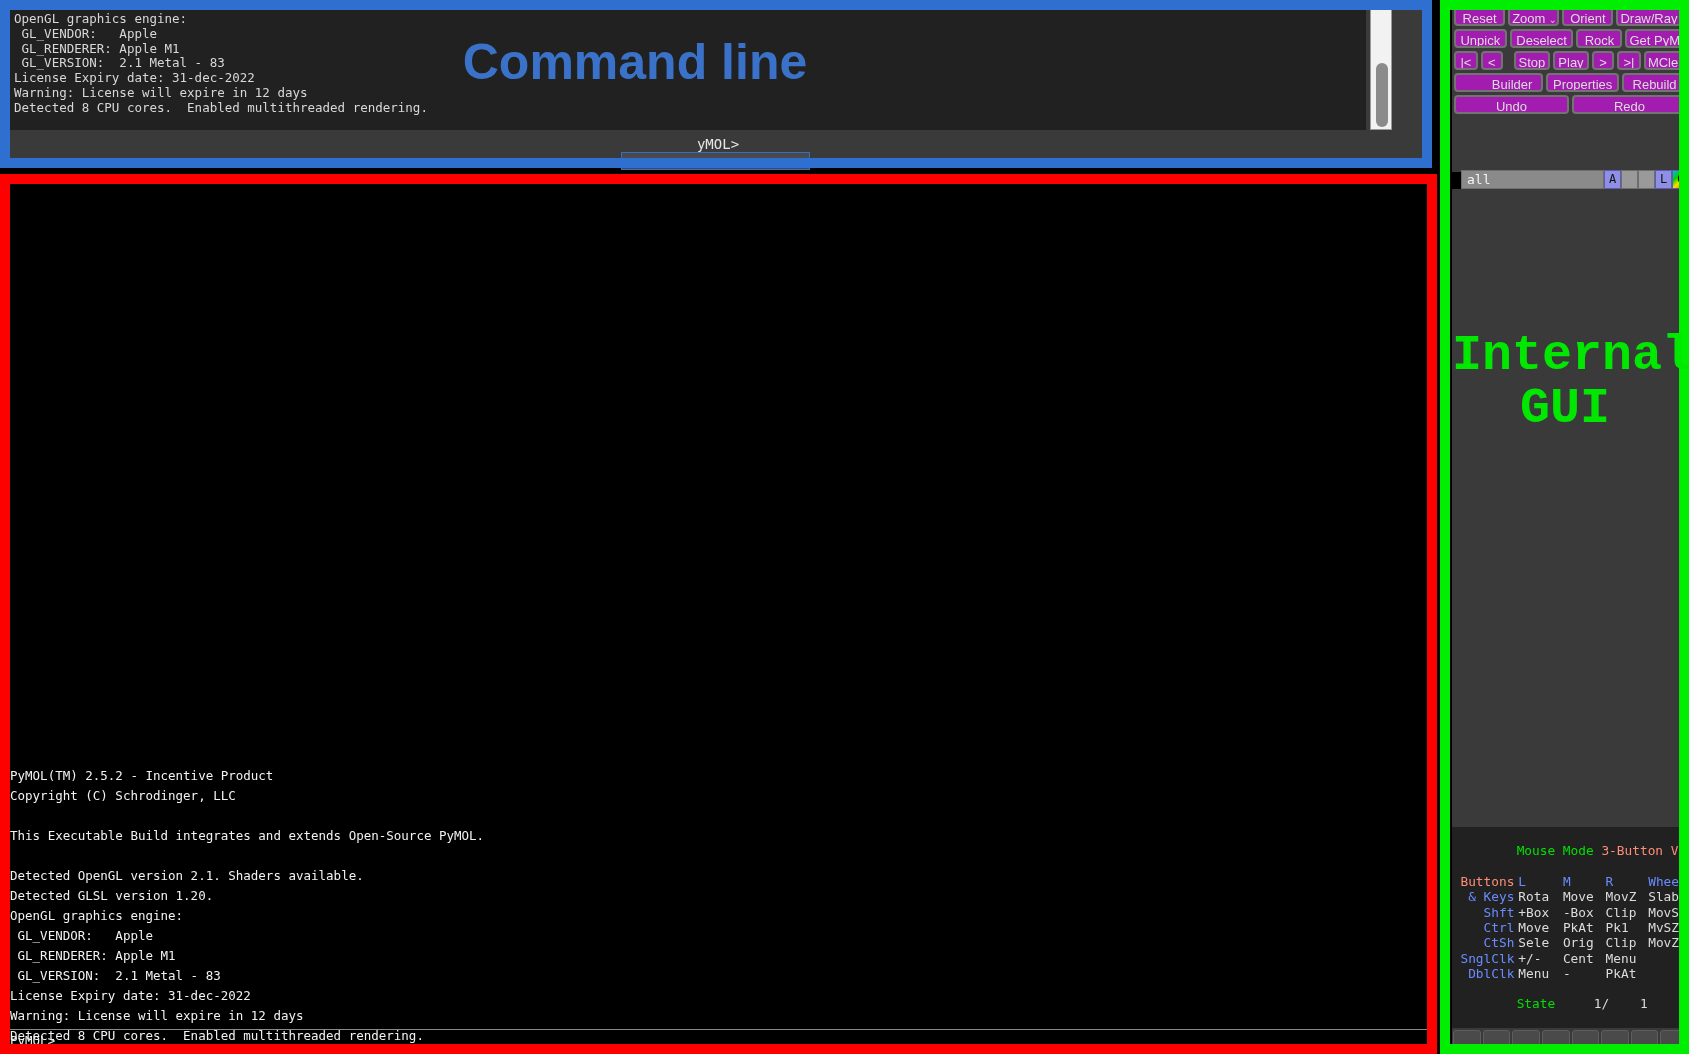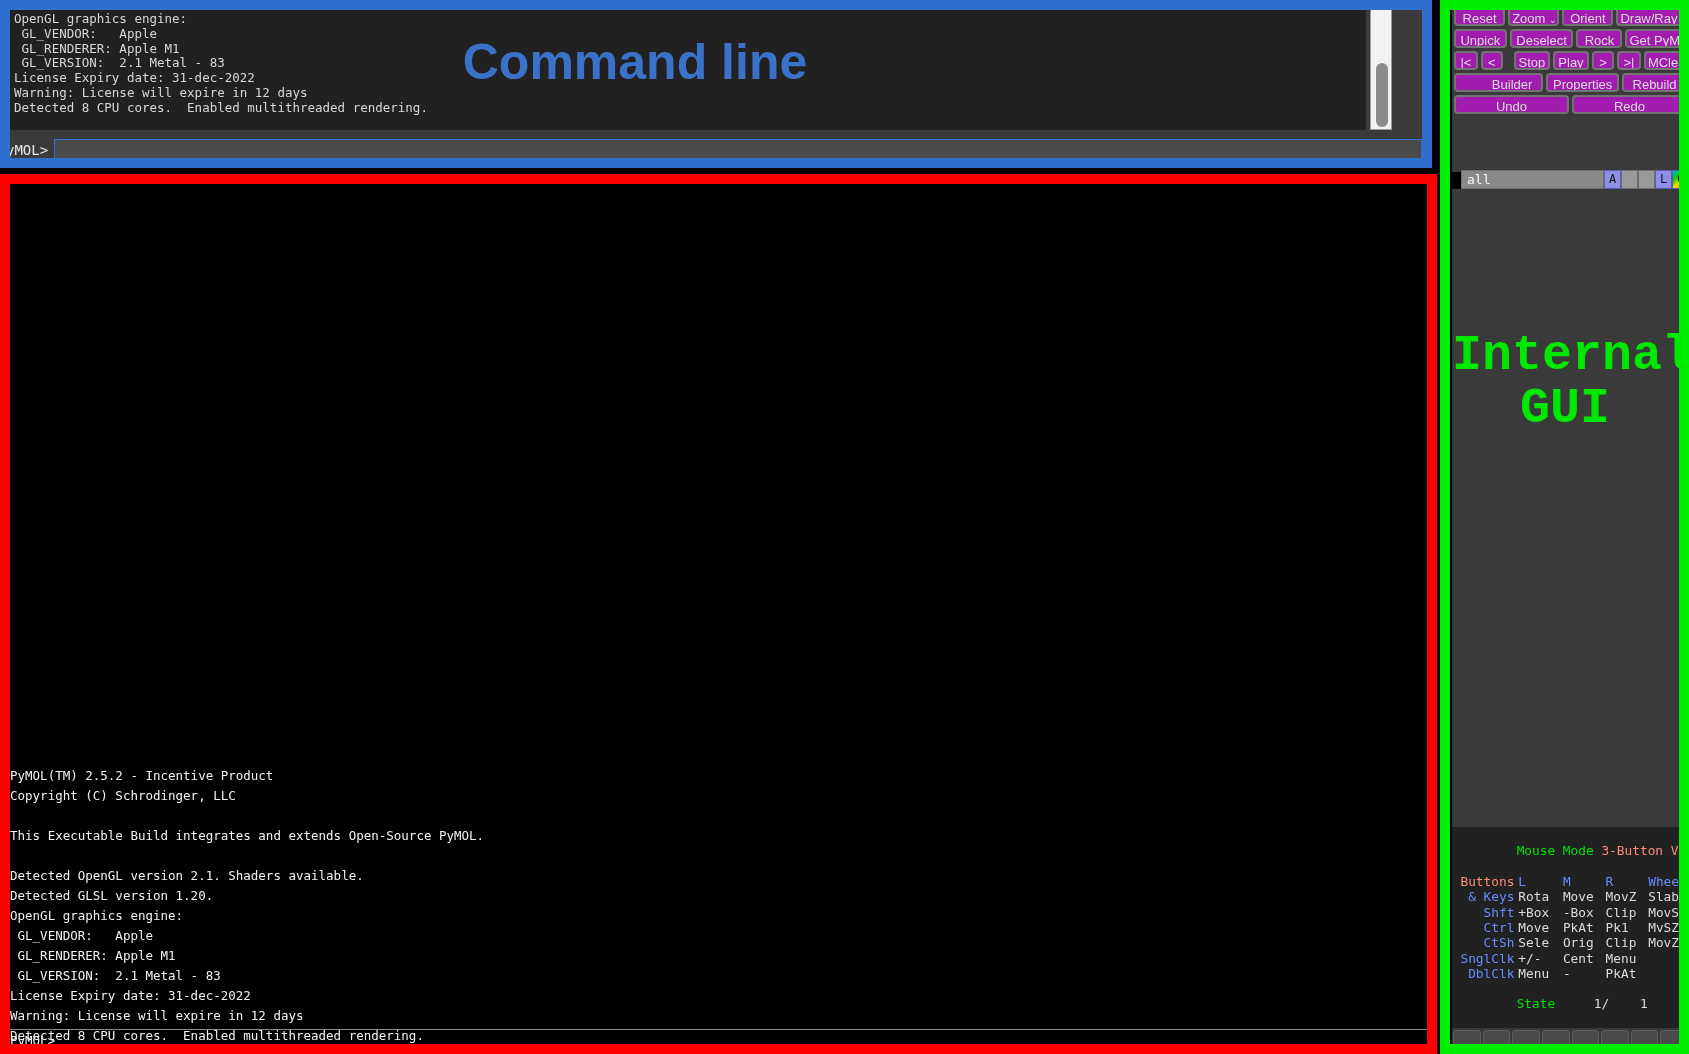--- a/index.html
+++ b/index.html
@@ -25,21 +25,21 @@
   #cmd-panel{position:absolute;left:2px;top:2px;width:1428px;height:164px;
              background:#3a3a3a;box-sizing:border-box;}
   #cmd-log{position:absolute;left:6px;top:4px;width:1358px;height:124px;
            background:#212121;color:#d8d8d8;font-size:12.5px;line-height:14.8px;
            padding:6px 6px 0 6px;box-sizing:border-box;white-space:pre;overflow:hidden;}
   #cmd-scroll-track{position:absolute;left:1368px;top:4px;width:22px;height:124px;
                     background:#f2f2f2;border:1px solid #9a9a9a;box-sizing:border-box;}
   #cmd-scroll-thumb{position:absolute;left:5px;top:56px;width:12px;height:64px;
                     background:#8b8b8b;border-radius:6px;}
   #cmd-input-row{position:absolute;left:0px;top:134px;width:1428px;height:28px;
-                 display:flex;align-items:center;}
+                 display:flex;align-items:center;flex-direction:column;}
   #cmd-prompt{color:#e6e6e6;font-size:14px;margin-left:4px;white-space:pre;}
   #cmd-input{flex:1;margin:0 8px 0 6px;height:22px;background:#4a4a4a;border:1px solid #2f6fd0;
              color:#e6e6e6;font-family:"DejaVu Sans Mono",monospace;font-size:14px;
              padding:0 4px;box-sizing:border-box;outline:none;}
 
   
   #viewport{position:absolute;left:6px;top:180px;width:1425px;height:868px;
             background:#000;overflow:hidden;}
   #viewport-text{position:absolute;left:4px;bottom:2px;color:#f2f2f2;
                  font-size:12.5px;line-height:20px;white-space:pre;}

